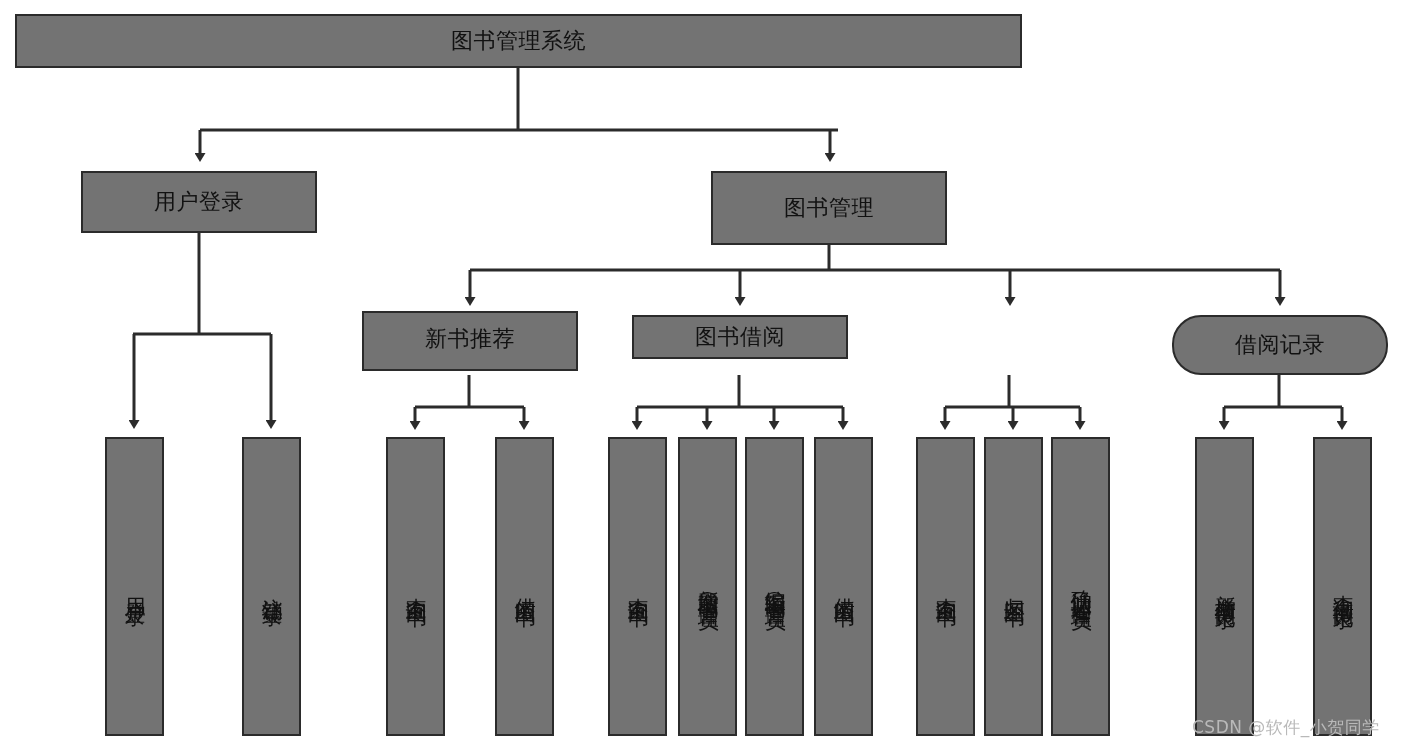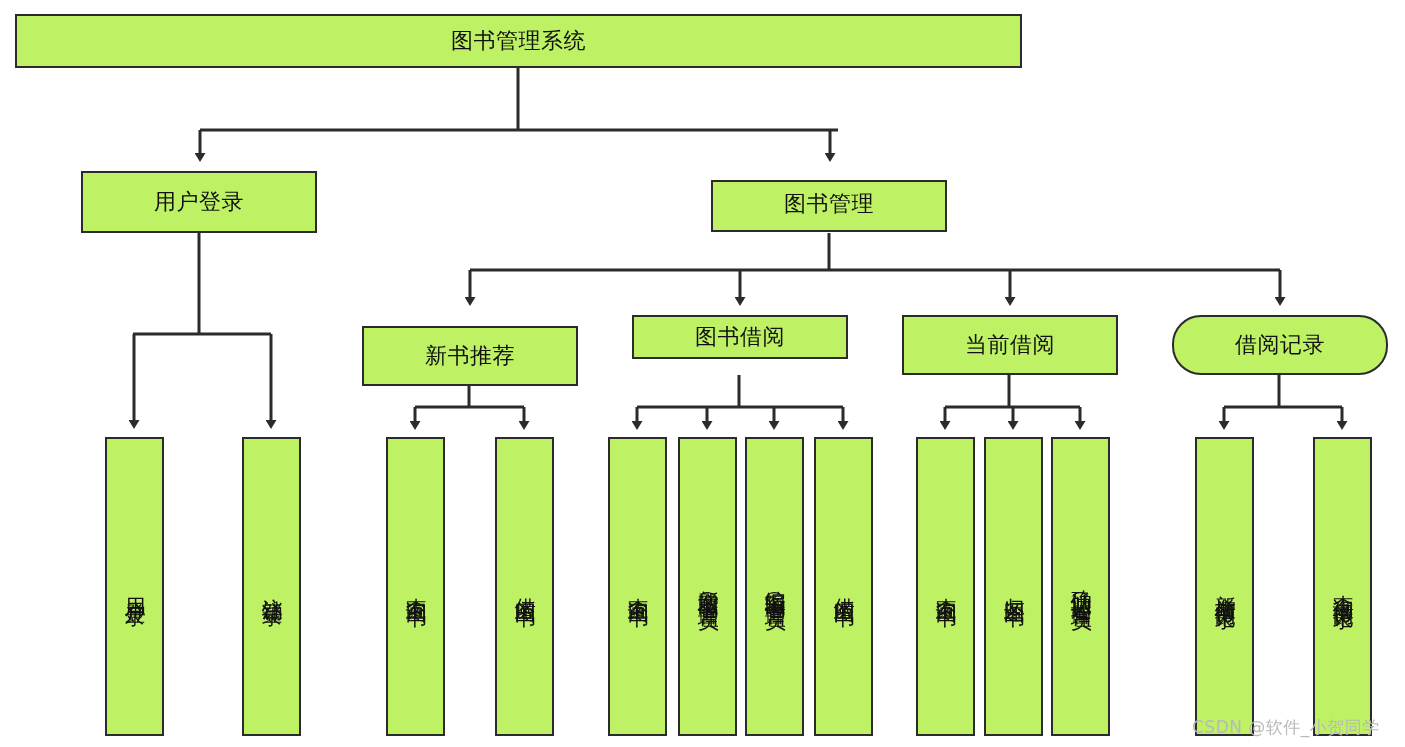--- a/index.html
+++ b/index.html
@@ -18,21 +18,21 @@
   svg.wires{
     position:absolute;
     left:0;top:0;
     width:1405px;height:747px;
     pointer-events:none;
   }
   .node{
     position:absolute;
     box-sizing:border-box;
     border:2px solid #2b2b2b;
-    background:#bef264;
+    background:#737373;
     display:flex;
     align-items:center;
     justify-content:center;
     overflow:hidden;
   }
   .node .label{
     font-size:22px;
     line-height:1.18;
     letter-spacing:0.5px;
     color:#111111;
@@ -121,32 +121,29 @@
     </g>
   </svg>
 
   <div class="node horiz" style="left:15px;top:14px;width:1007px;height:54px;">
     <span class="label">图书管理系统</span>
   </div>
 
   <div class="node horiz" style="left:81px;top:171px;width:236px;height:62px;">
     <span class="label">用户登录</span>
   </div>
-  <div class="node horiz" style="left:711px;top:180px;width:236px;height:52px;font-family:Liberation Mono, monospace;">
+  <div class="node horiz" style="left:711px;top:171px;width:236px;height:74px;">
     <span class="label">图书管理</span>
   </div>
 
-  <div class="node horiz" style="left:362px;top:326px;width:216px;height:60px;">
+  <div class="node horiz" style="left:362px;top:311px;width:216px;height:60px;font-family:Liberation Mono, monospace;">
     <span class="label">新书推荐</span>
   </div>
   <div class="node horiz" style="left:632px;top:315px;width:216px;height:44px;">
     <span class="label">图书借阅</span>
-  </div>
-  <div class="node horiz" style="left:902px;top:315px;width:216px;height:60px;">
-    <span class="label">当前借阅</span>
   </div>
   <div class="node horiz" style="left:1172px;top:315px;width:216px;height:60px;border-radius:29px;">
     <span class="label">借阅记录</span>
   </div>
 
   <div class="node vert" style="left:105px;top:437px;width:59px;height:299px;">
     <span class="label">用户登录</span>
   </div>
   <div class="node vert" style="left:242px;top:437px;width:59px;height:299px;">
     <span class="label">注销登录</span>

